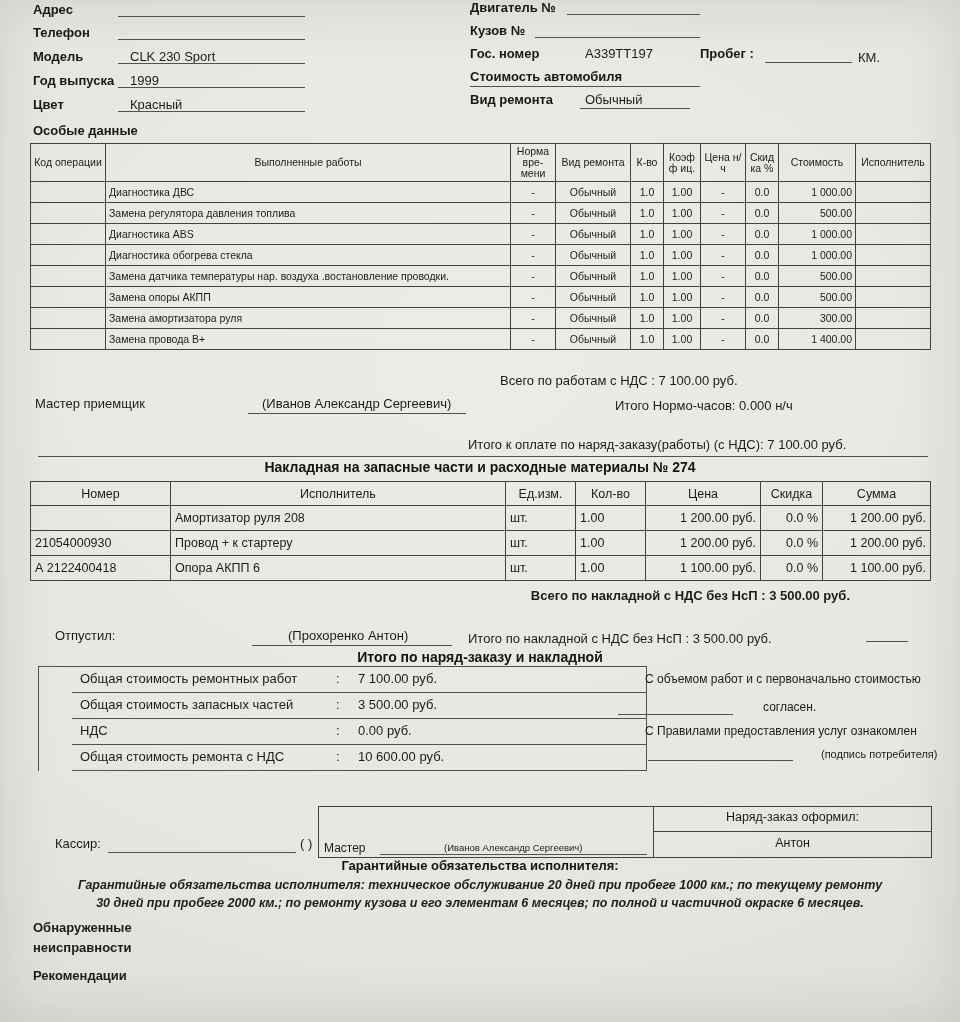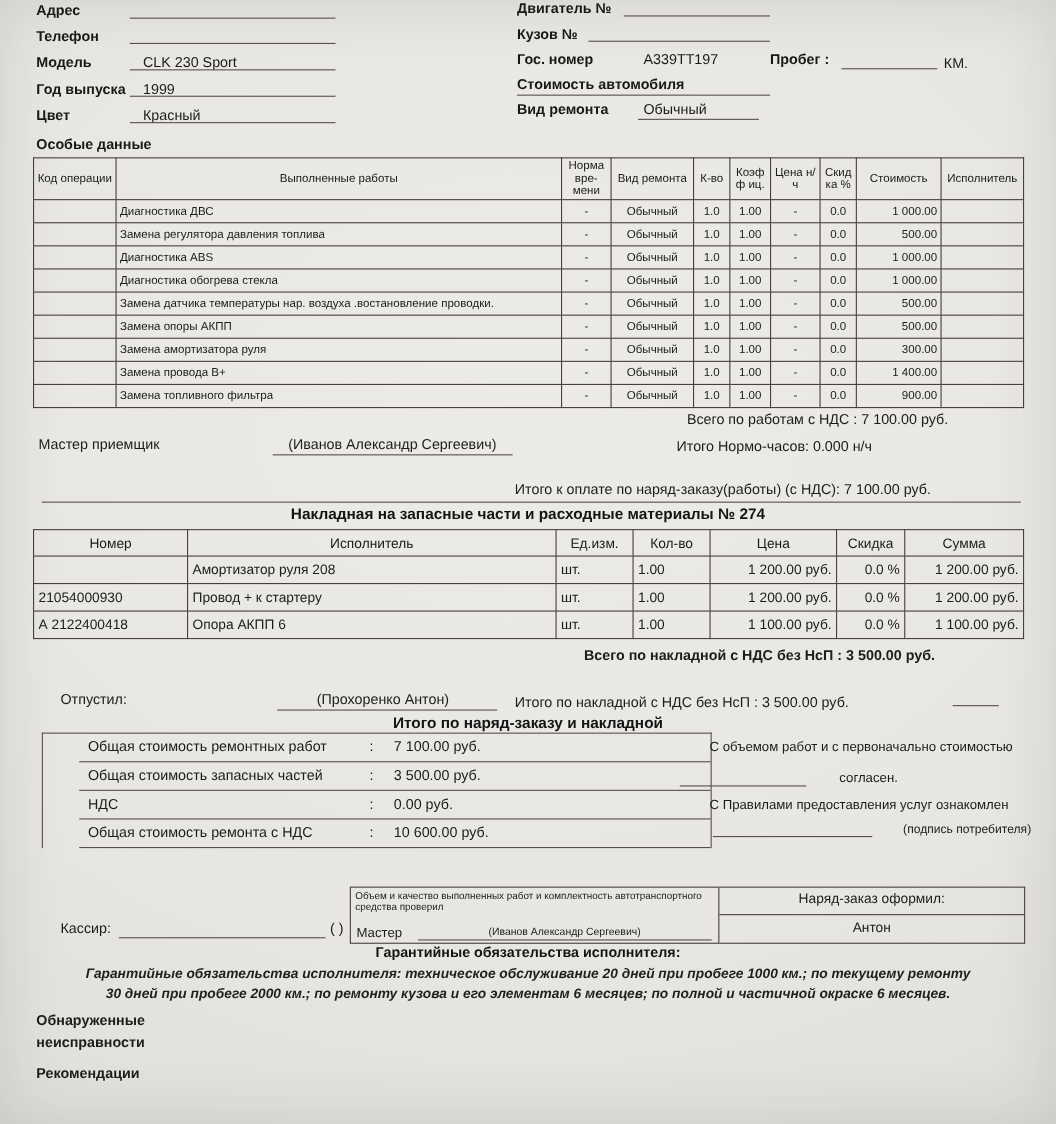--- a/index.html
+++ b/index.html
@@ -203,36 +203,24 @@
         <td class="c-work">Замена провода В+</td>
         <td class="c-c">-</td>
         <td class="c-c">Обычный</td>
         <td class="c-c">1.0</td>
         <td class="c-c">1.00</td>
         <td class="c-c">-</td>
         <td class="c-c">0.0</td>
         <td class="c-r">1 400.00</td>
         <td></td>
       </tr>
-        <tr>
-        <td class="c-c"></td>
-        <td class="c-work">Замена топливного фильтра</td>
-        <td class="c-c">-</td>
-        <td class="c-c">Обычный</td>
-        <td class="c-c">1.0</td>
-        <td class="c-c">1.00</td>
-        <td class="c-c">-</td>
-        <td class="c-c">0.0</td>
-        <td class="c-r">900.00</td>
-        <td></td>
-      </tr>
       </tbody>
   </table>
 
-  <div class="v" style="left:512px;top:373px;width:350px;text-align:right">Всего по работам с НДС : 7 100.00 руб.</div>
+  <div class="v" style="left:500px;top:373px;width:350px;">Всего по работам с НДС : 7 100.00 руб.</div>
   <span class="v" style="left:35px;top:396px">Мастер приемщик</span>
   <span class="v" style="left:262px;top:396px">(Иванов Александр Сергеевич)</span>
   <span class="ln" style="left:248px;top:413px;width:218px"></span>
   <span class="v" style="left:615px;top:398px">Итого Нормо-часов: 0.000 н/ч</span>
   <span class="v" style="left:468px;top:437px">Итого к оплате по наряд-заказу(работы) (с НДС): 7 100.00 руб.</span>
   <span class="ln" style="left:38px;top:456px;width:890px"></span>
 
   <div class="title" style="top:459px">Накладная на запасные части и расходные материалы № 274</div>
   <table class="ptable">
     <colgroup>
@@ -324,21 +312,20 @@
   <span class="agree" style="left:622px;top:724px">С Правилами предоставления услуг ознакомлен</span>
   <span class="ln" style="left:648px;top:760px;width:145px"></span>
   <span class="agree" style="left:798px;top:748px;font-size:11px">(подпись потребителя)</span>
 
   <span class="v" style="left:55px;top:836px">Кассир:</span>
   <span class="ln" style="left:108px;top:852px;width:188px"></span>
   <span class="v" style="left:300px;top:836px">( )</span>
 
   <div class="sigbox">
     <div class="sig-left">
-      <div class="check-text">Объем и качество выполненных работ и комплектность автотранспортного средства проверил</div>
       <div class="master-row">
         <span class="m-l">Мастер</span>
         <span class="m-n">(Иванов Александр Сергеевич)</span>
       </div>
     </div>
     <div class="sig-right">
       <div class="issued-l">Наряд-заказ оформил:</div>
       <div class="issued-n">Антон</div>
     </div>
   </div>

